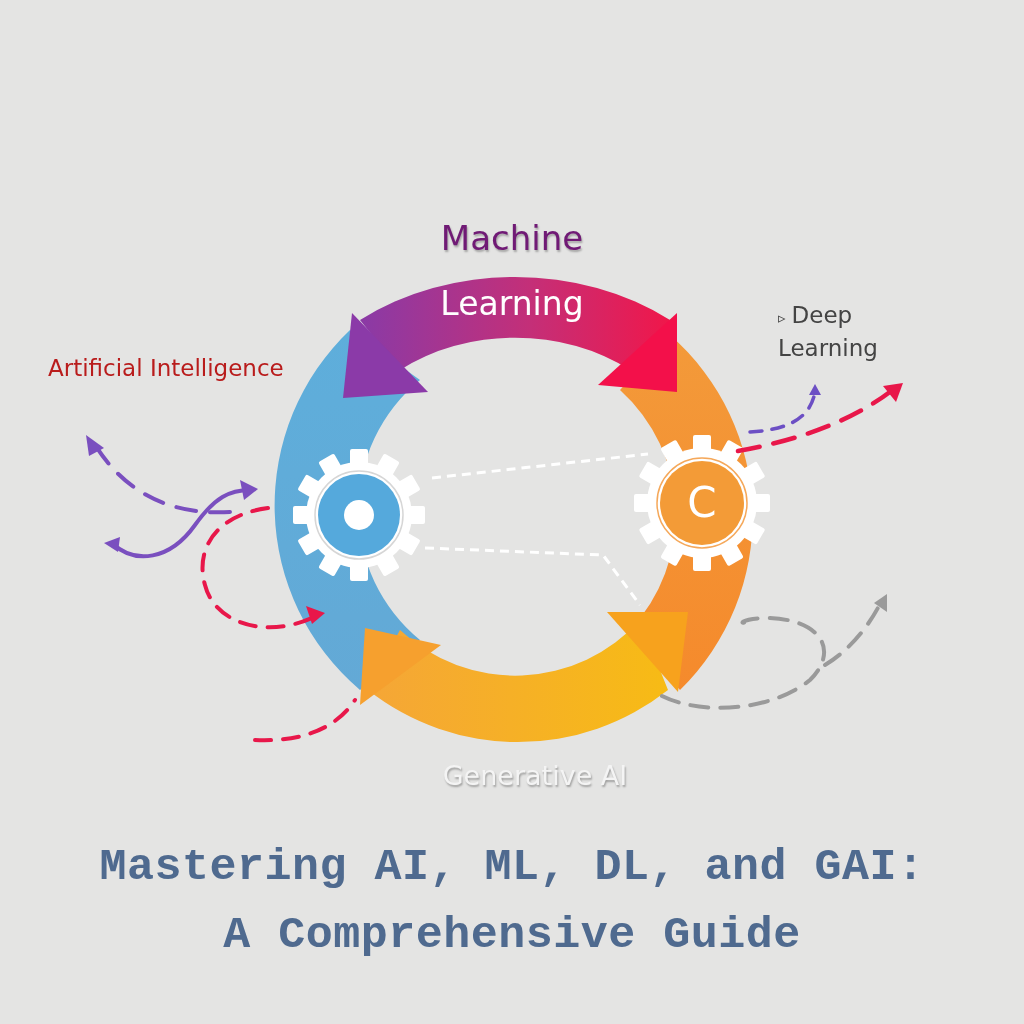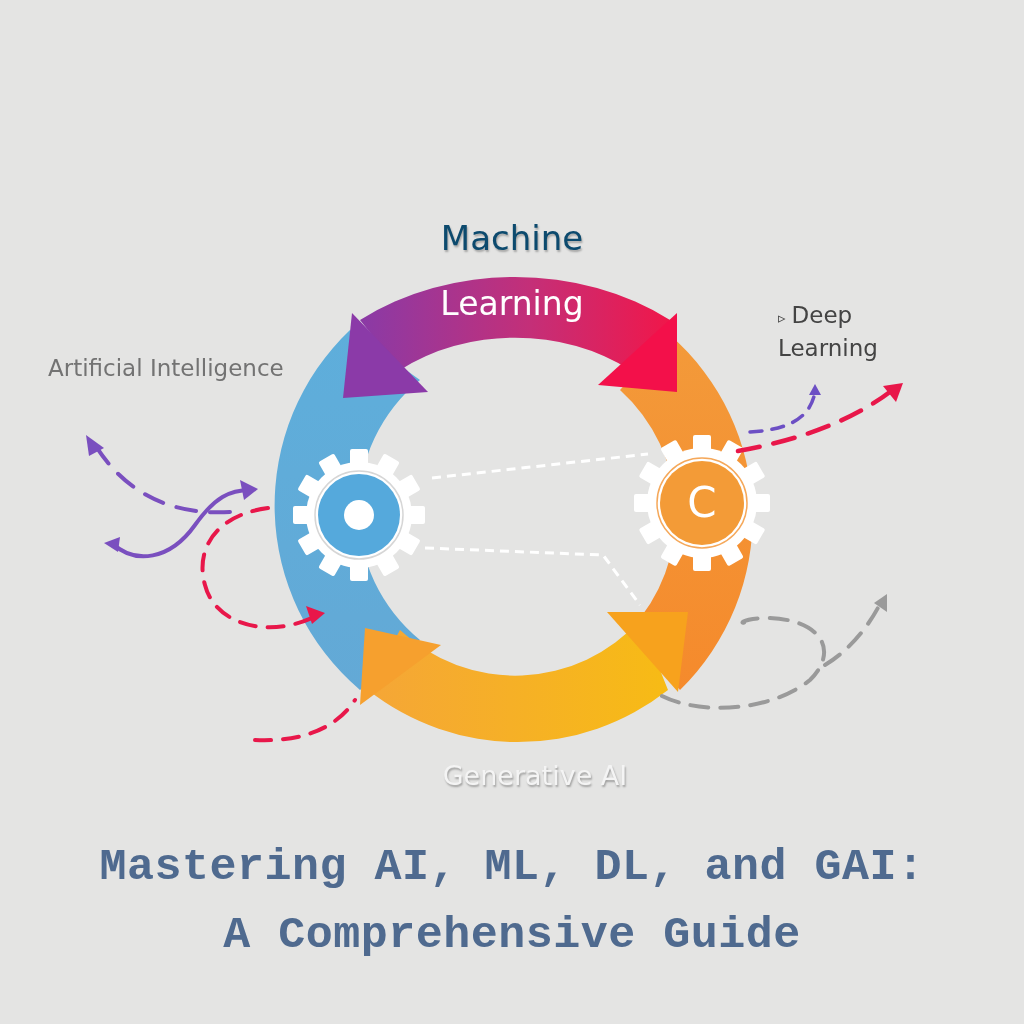--- a/index.html
+++ b/index.html
@@ -6,29 +6,29 @@
   body {
     width: 1024px; height: 1024px; overflow: hidden;
     background: #e4e4e3;
     position: relative;
     font-family: "DejaVu Sans", sans-serif;
   }
   .canvas { position: absolute; left: 0; top: 0; width: 1024px; height: 1024px; }
   .label { position: absolute; white-space: nowrap; }
   .lbl-ml1 {
     left: 0; width: 1024px; text-align: center; top: 218px;
-    font-size: 34px; color: #0c4a6e;
+    font-size: 34px; color: #701a75;
     text-shadow: 1px 2px 2px rgba(0,0,0,0.28);
   }
   .lbl-ml2 {
     left: 0; width: 1024px; text-align: center; top: 284px;
     font-size: 33px; color: #ffffff;
   }
   .lbl-ai {
-    left: 48px; top: 355px; font-size: 23px; color: #737373;
+    left: 48px; top: 355px; font-size: 23px; color: #b91c1c;
   }
   .lbl-dl {
     left: 778px; top: 300px; font-size: 23px; color: #444; line-height: 30px;
   }
   .lbl-dl .tri { font-size: 15px; margin-right: 6px; color: #444; }
   .lbl-gai {
     left: 0; width: 1012px; text-align: center; top: 760px;
     font-size: 27px; color: #f4f4f4;
     text-shadow: 1px 2px 2px rgba(0,0,0,0.30);
     padding-left: 29px;

